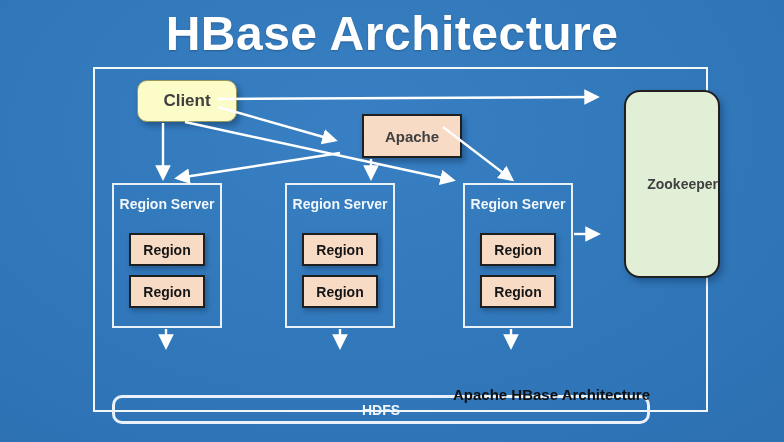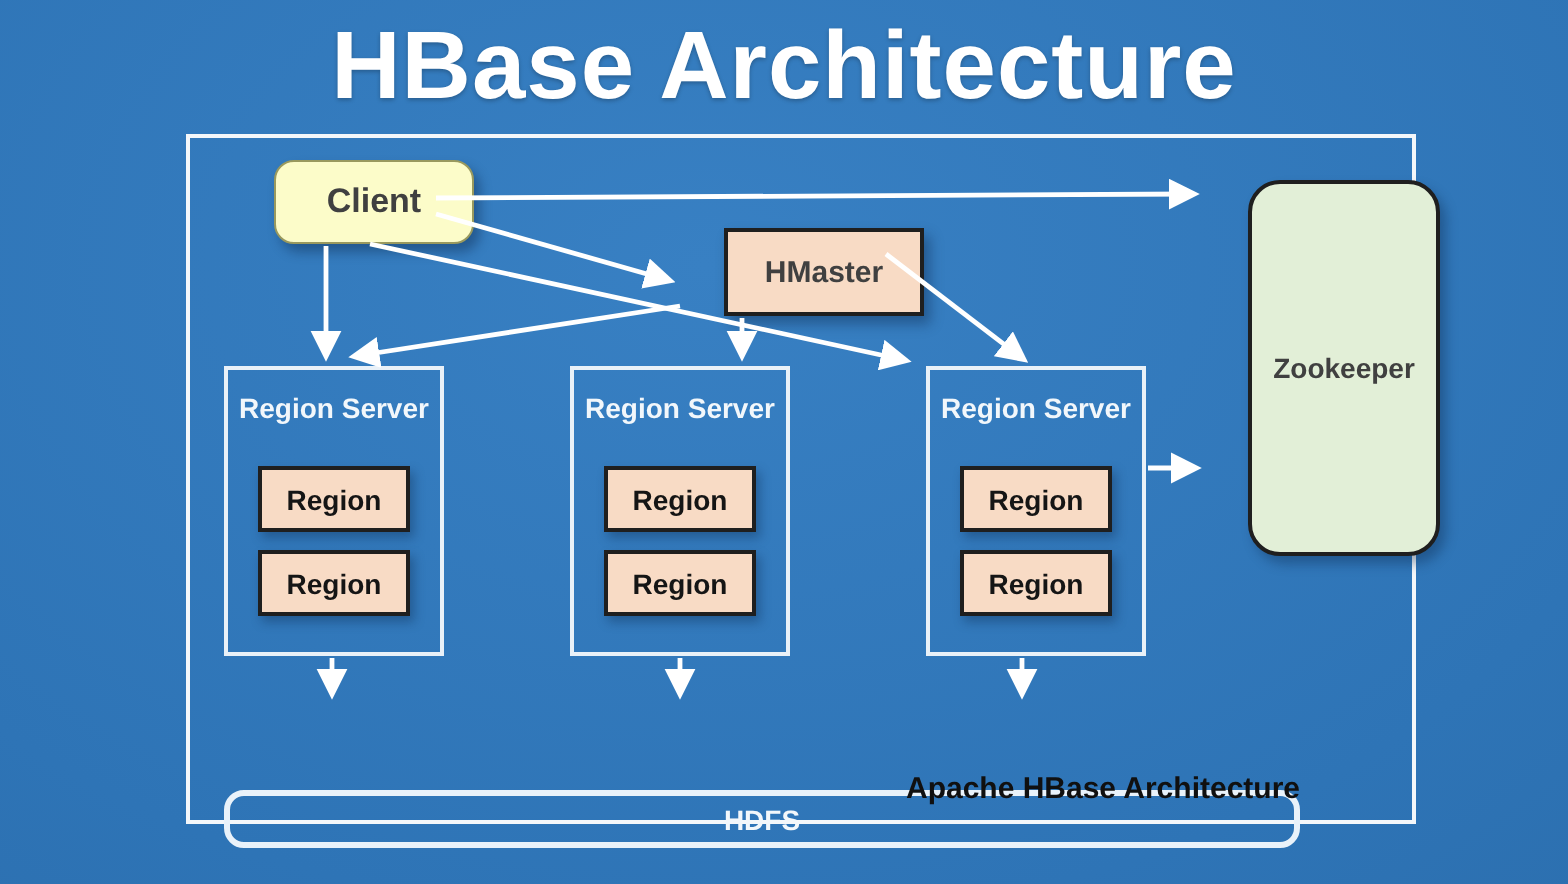--- a/index.html
+++ b/index.html
@@ -59,20 +59,21 @@
     box-shadow: 3px 4px 6px rgba(10, 35, 70, 0.40);
   }
   .zookeeper {
     left: 604px; top: 90px;
     width: 96px; height: 188px;
     background: #e2efd7;
     border: 2px solid #1f1f1f;
     border-radius: 16px;
     font-size: 14px;
     box-shadow: 3px 4px 6px rgba(10, 35, 70, 0.35);
+    justify-content: flex-end;
   }
   .rs {
     position: absolute;
     top: 183px;
     width: 110px; height: 145px;
     border: 2px solid #e9f1f8;
     padding-left: 36px;
   }
   .rs1 { left: 112px; }
   .rs2 { left: 285px; }
@@ -146,21 +147,21 @@
 
   <div class="title">HBase Architecture</div>
 
   <div class="frame"></div>
 
   <div class="node client">
     <span>Client</span>
   </div>
 
   <div class="node hmaster">
-    <span>HMaster</span>
+    <span>Apache</span>
   </div>
 
   <div class="node zookeeper">
     <span>Zookeeper</span>
   </div>
 
   <div class="rs rs1">
     <div class="rs-label">Region Server</div>
     <div class="region r1">Region</div>
     <div class="region r2">Region</div>

